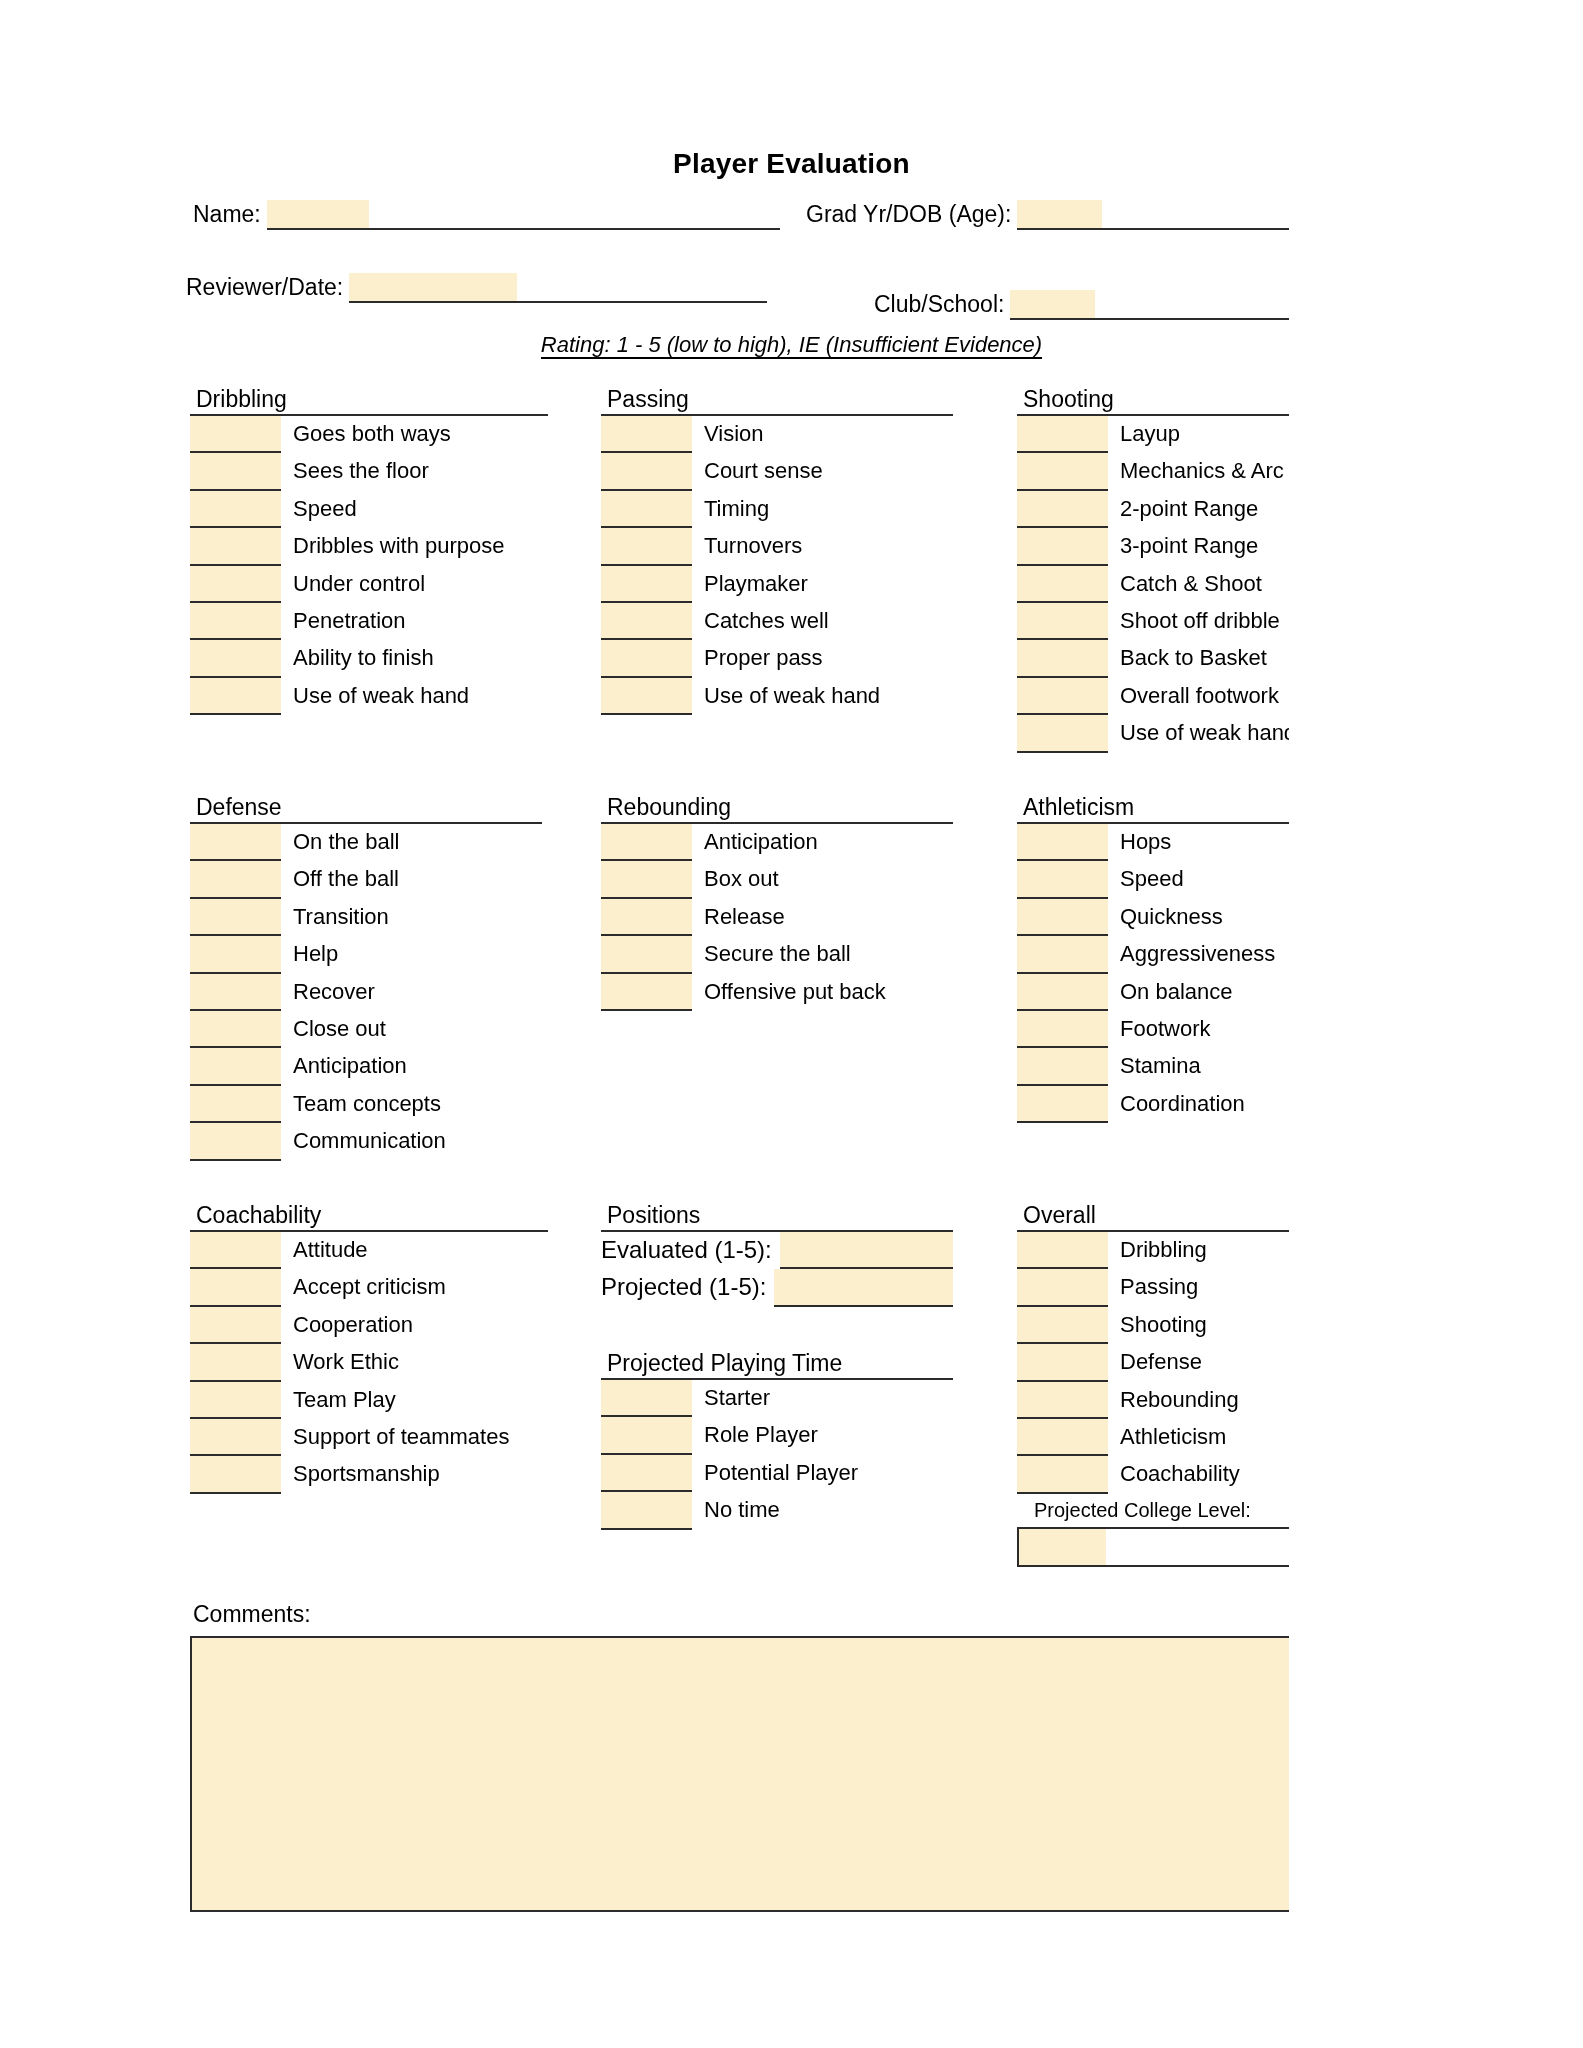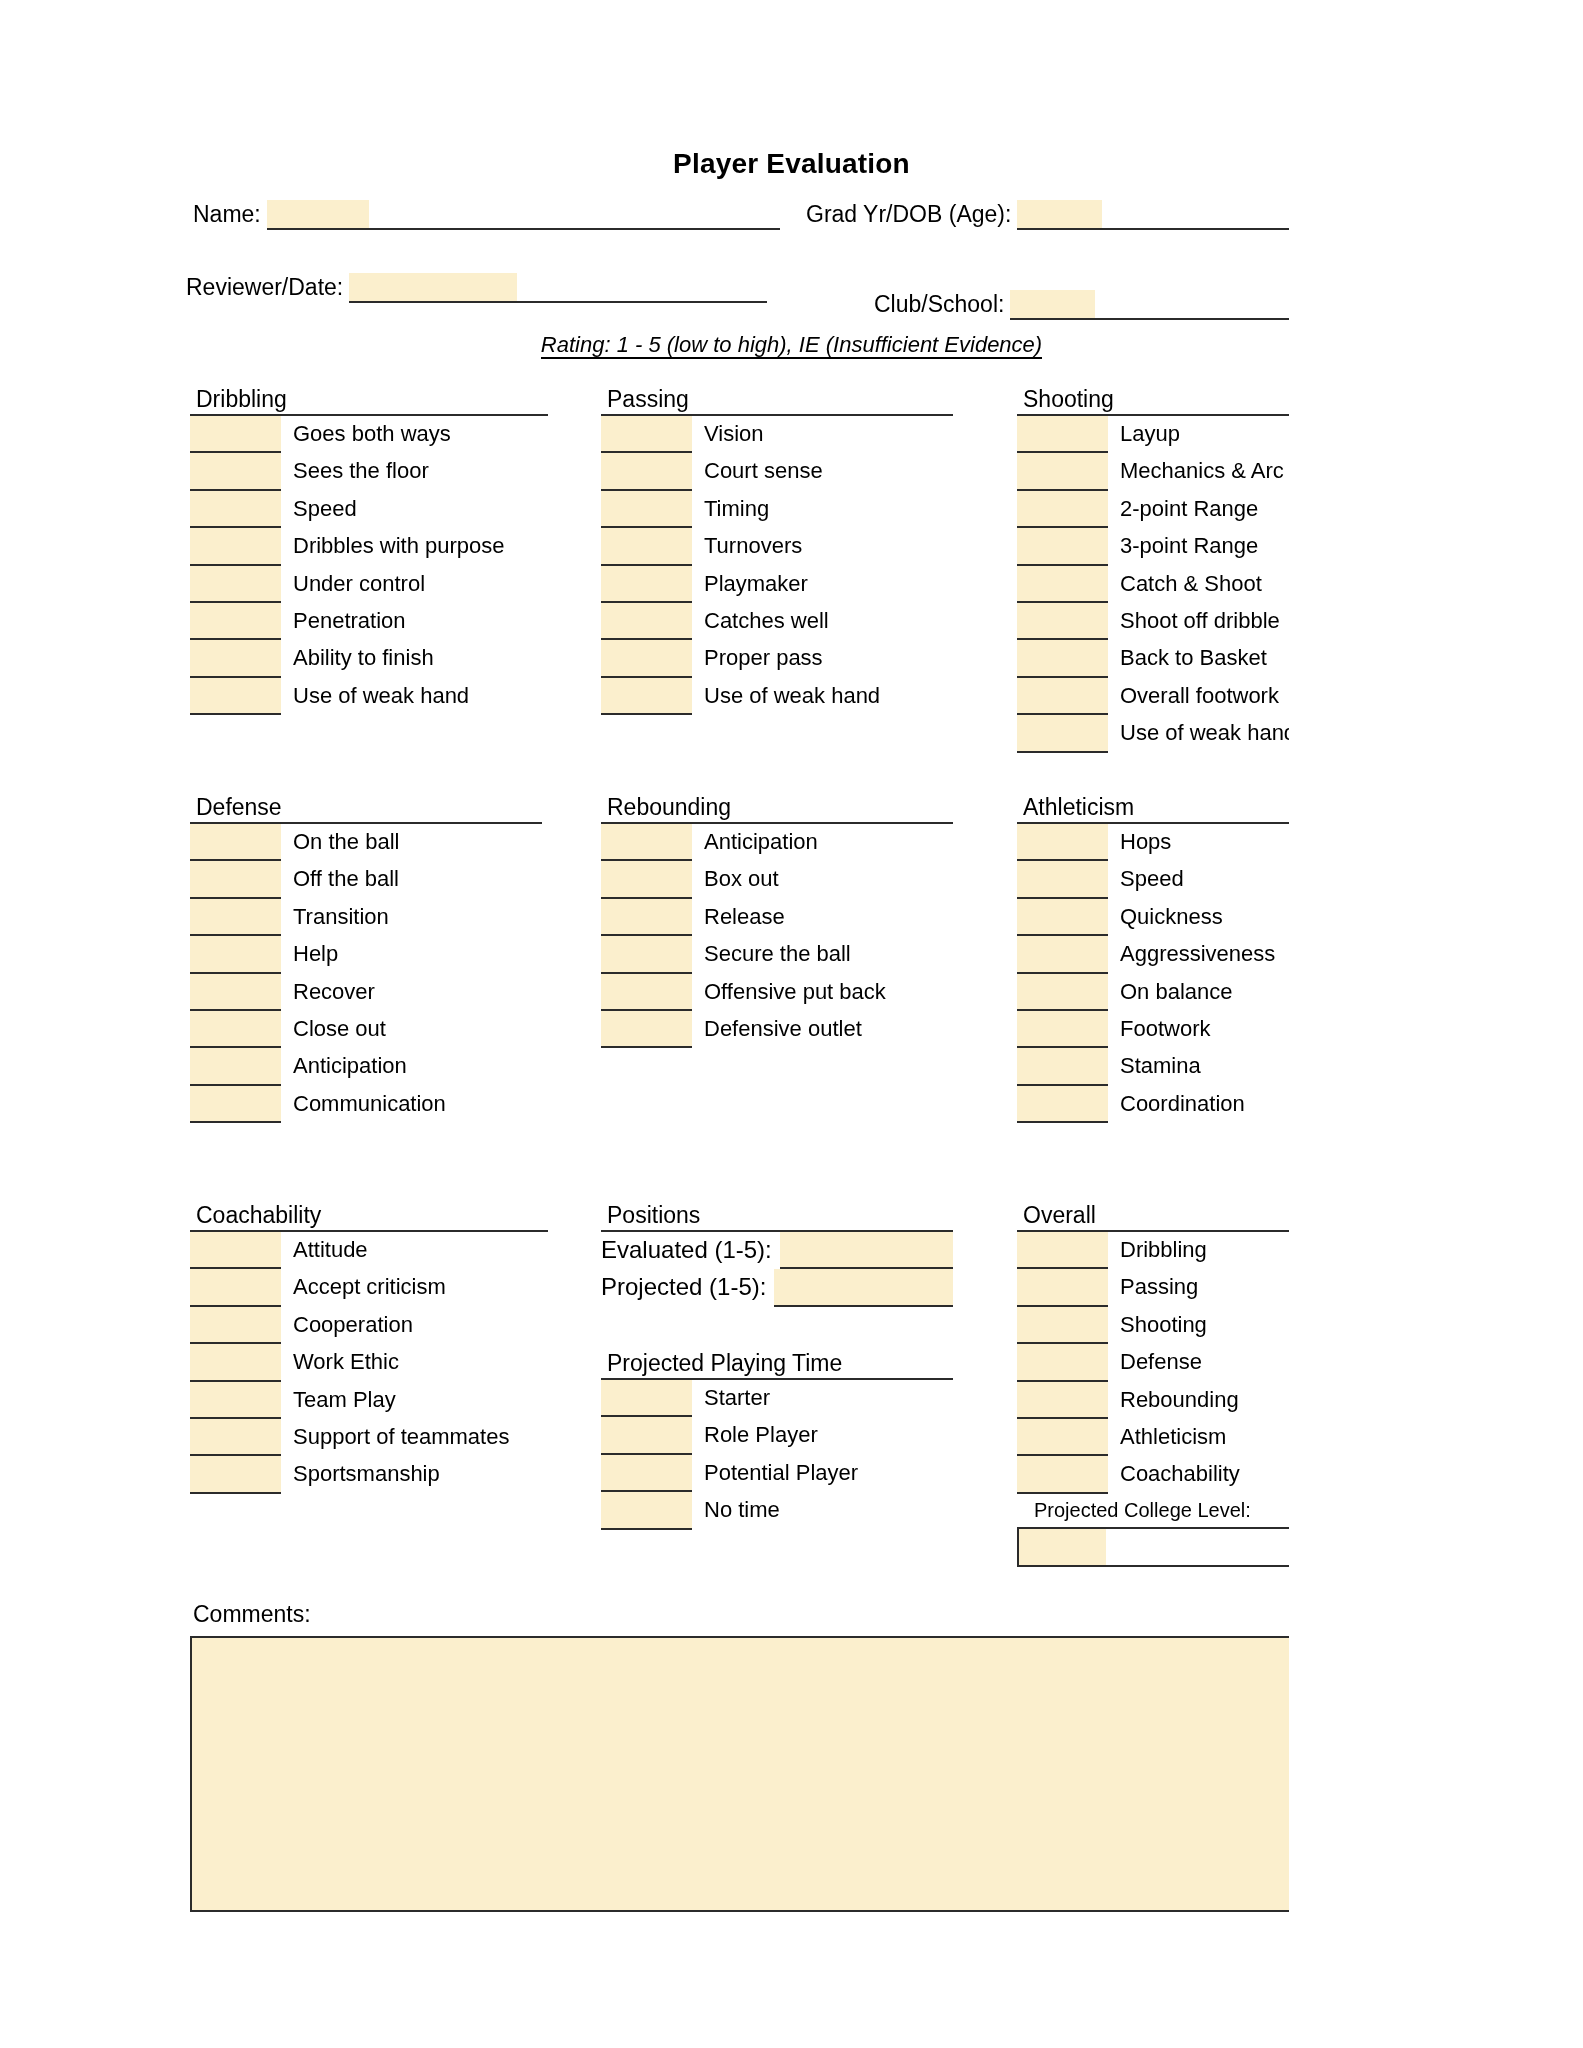--- a/index.html
+++ b/index.html
@@ -365,20 +365,24 @@
         <div class="row">
             <div class="box"></div>
             <div class="lbl">Close out</div>
           </div>
         <div class="row">
             <div class="box"></div>
             <div class="lbl">Anticipation</div>
           </div>
         <div class="row">
             <div class="box"></div>
+            <div class="lbl">Team concepts</div>
+          </div>
+        <div class="row">
+            <div class="box"></div>
             <div class="lbl">Communication</div>
           </div>
       </div>
     </div>
 
     <div class="section" style="left:601px; top:792px; width:352px;">
       <div class="sec-title">Rebounding</div>
       <div class="sec-rule"></div>
       <div>
         <div class="row">
@@ -393,24 +397,20 @@
             <div class="box"></div>
             <div class="lbl">Release</div>
           </div>
         <div class="row">
             <div class="box"></div>
             <div class="lbl">Secure the ball</div>
           </div>
         <div class="row">
             <div class="box"></div>
             <div class="lbl">Offensive put back</div>
-          </div>
-        <div class="row">
-            <div class="box"></div>
-            <div class="lbl">Defensive outlet</div>
           </div>
       </div>
     </div>
 
     <div class="section" style="left:1017px; top:792px; width:363px;">
       <div class="sec-title">Athleticism</div>
       <div class="sec-rule"></div>
       <div>
         <div class="row">
             <div class="box"></div>

